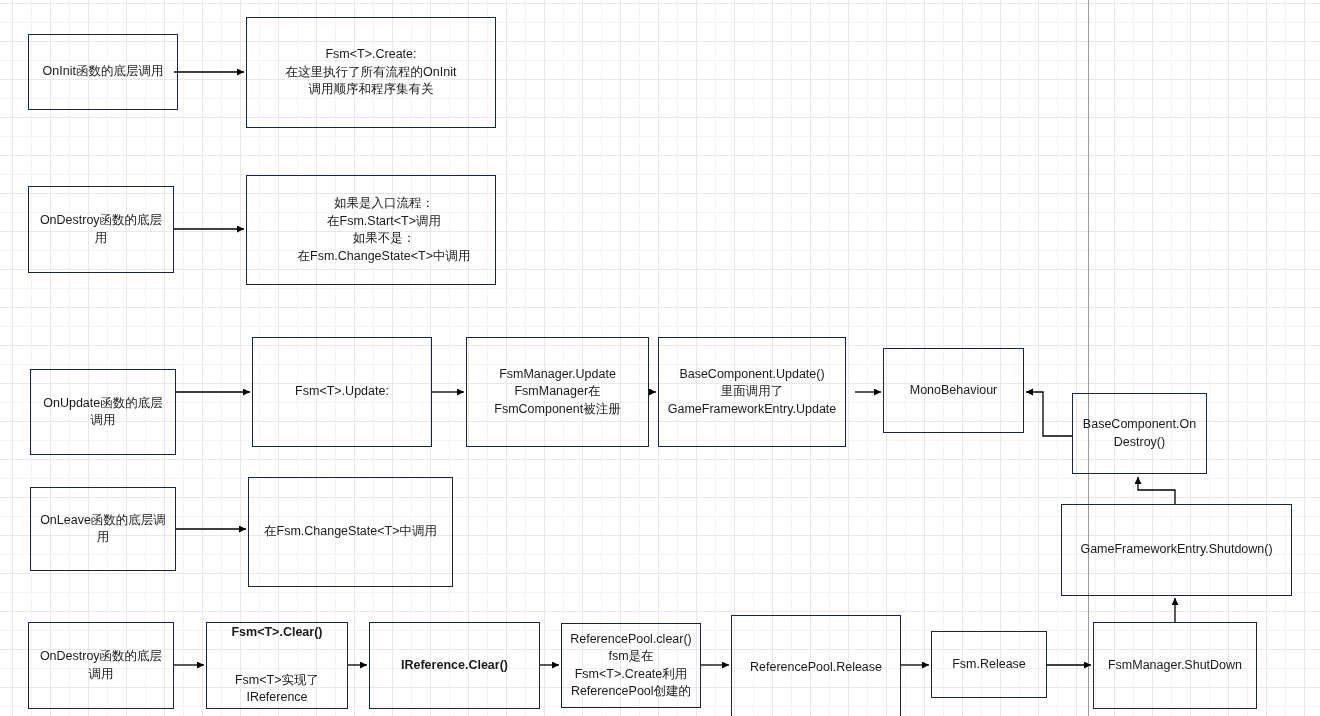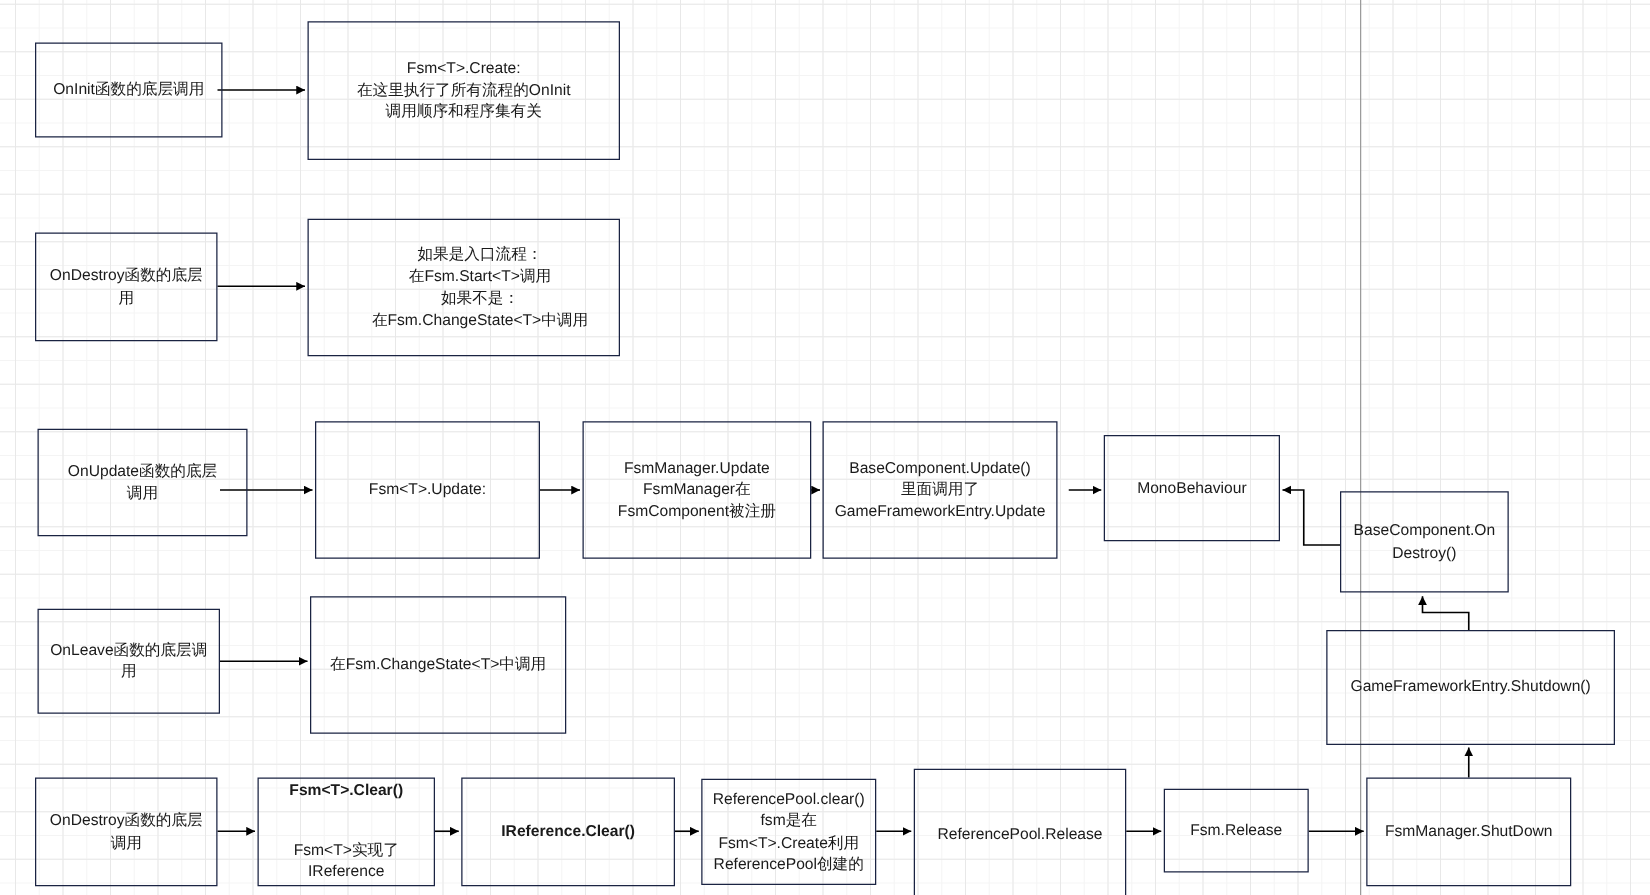--- a/index.html
+++ b/index.html
@@ -76,21 +76,21 @@
 用</span>
   </div>
 
   <div class="node" style="left:246px;top:175px;width:250px;height:110px;padding-left:29px;">
     <span class="lbl">如果是入口流程：
 在Fsm.Start&lt;T&gt;调用
 如果不是：
 在Fsm.ChangeState&lt;T&gt;中调用</span>
   </div>
 
-  <div class="node" style="left:30px;top:343px;width:168px;height:86px;">
+  <div class="node" style="left:30px;top:369px;width:146px;height:86px;">
     <span class="lbl">OnUpdate函数的底层
 调用</span>
   </div>
 
   <div class="node" style="left:252px;top:337px;width:180px;height:110px;">
     <span class="lbl">Fsm&lt;T&gt;.Update:</span>
   </div>
 
   <div class="node" style="left:466px;top:337px;width:183px;height:110px;">
     <span class="lbl">FsmManager.Update

